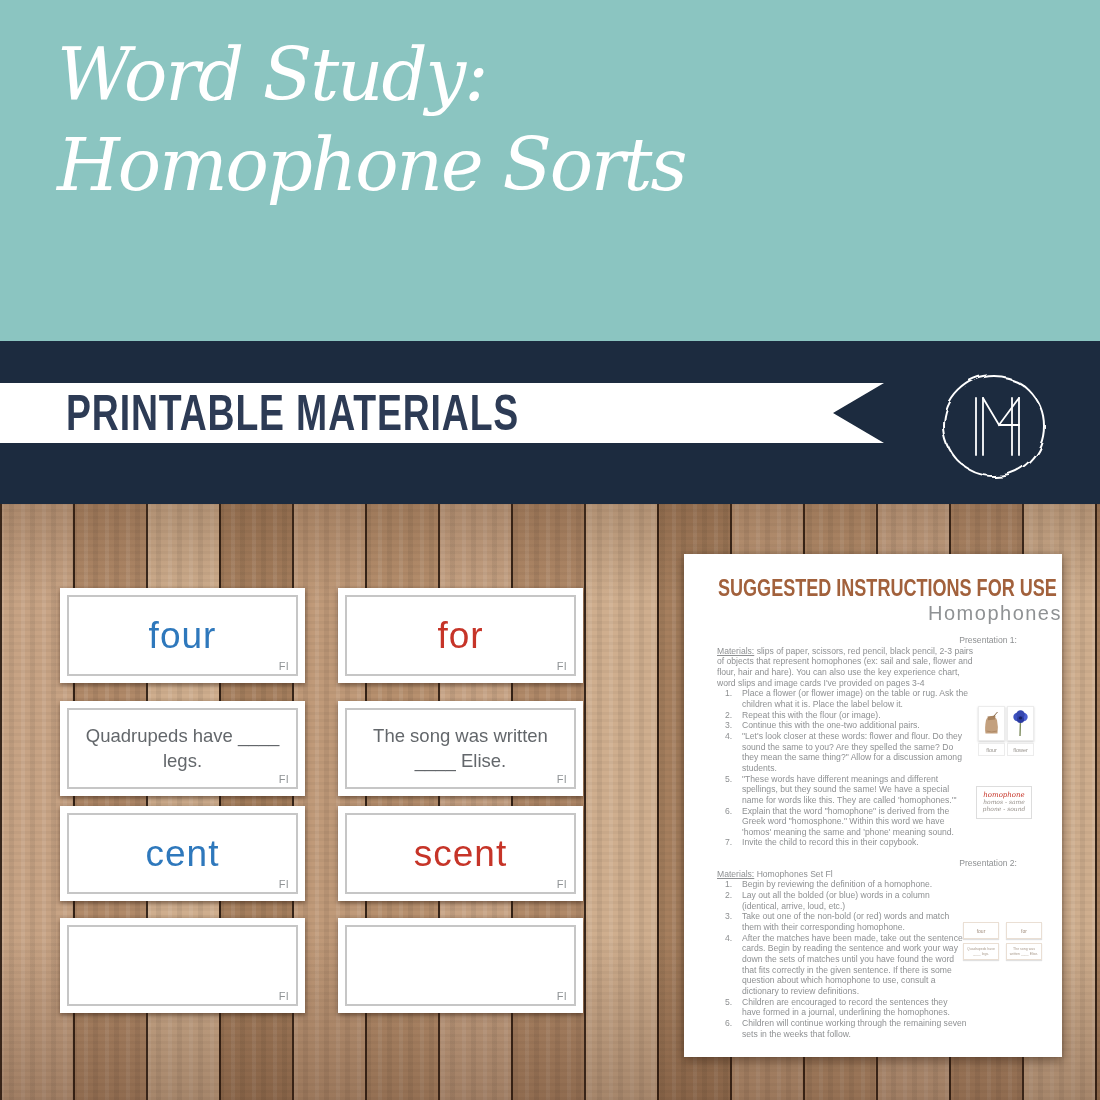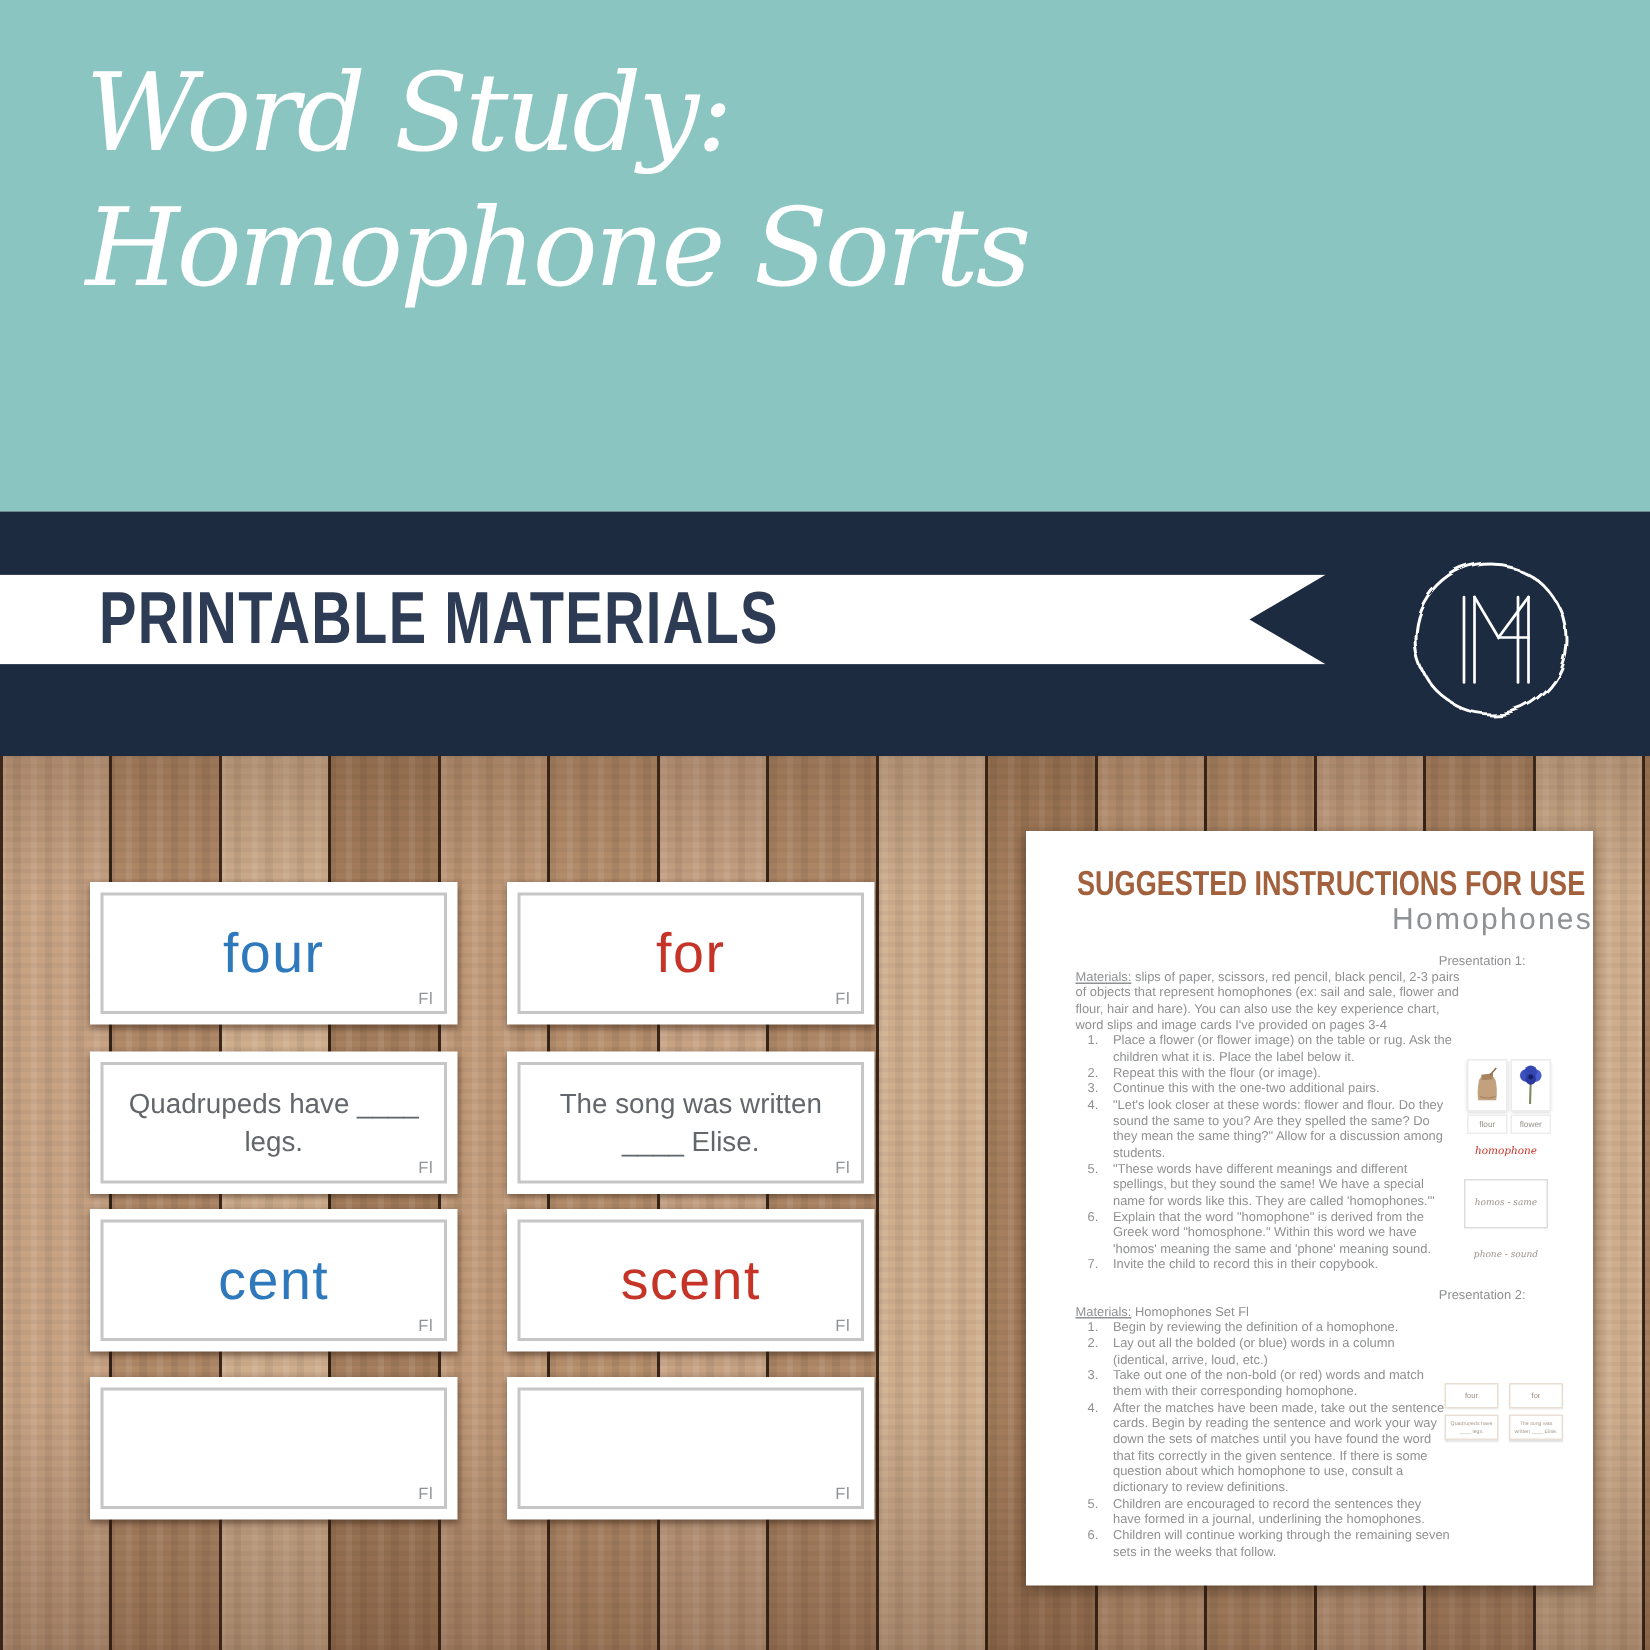--- a/index.html
+++ b/index.html
@@ -65,21 +65,21 @@
 
   
   .img-card{position:absolute;width:25px;height:33px;background:#fff;border:1px solid #ececec;
     box-shadow:0 1px 2px rgba(0,0,0,.18);display:flex;align-items:center;justify-content:center;}
   .img-card.flour{left:294px;top:152px;} .img-card.flower{left:323px;top:152px;}
   .img-label{position:absolute;width:25px;height:11px;background:#fff;border:1px solid #ececec;
     font-size:5.5px;color:#96918b;display:flex;align-items:center;justify-content:center;}
   .img-label.flour-label{left:294px;top:189px;} .img-label.flower-label{left:323px;top:189px;}
   .hp-card{position:absolute;left:292px;top:232px;width:54px;height:31px;background:#fff;border:1px solid #ddd;
     display:flex;flex-direction:column;align-items:center;justify-content:center;
-    font-family:"DejaVu Serif",serif;font-style:italic;gap:28px;}
+    font-family:"DejaVu Serif",serif;font-style:italic;}
   .hp-main{font-size:7px;color:var(--color-word_red,#c63428);line-height:1.1;}
   .hp-line{font-size:6px;color:#98928c;line-height:1.15;}
   .mini-grid{position:absolute;left:279px;top:368px;display:grid;grid-template-columns:36px 36px;gap:4px 7px;}
   .mini-card{height:15px;background:#fff;border:1px solid #eadfd4;box-shadow:0 1px 1px rgba(0,0,0,.12);
     display:flex;align-items:center;justify-content:center;text-align:center;color:#a08d7d;}
   .mini-word{font-size:5px;}
   .mini-sentence{font-size:3.5px;line-height:1.15;padding:0 2px;color:#a99a8c;}
 </style>
 </head>
 <body>

